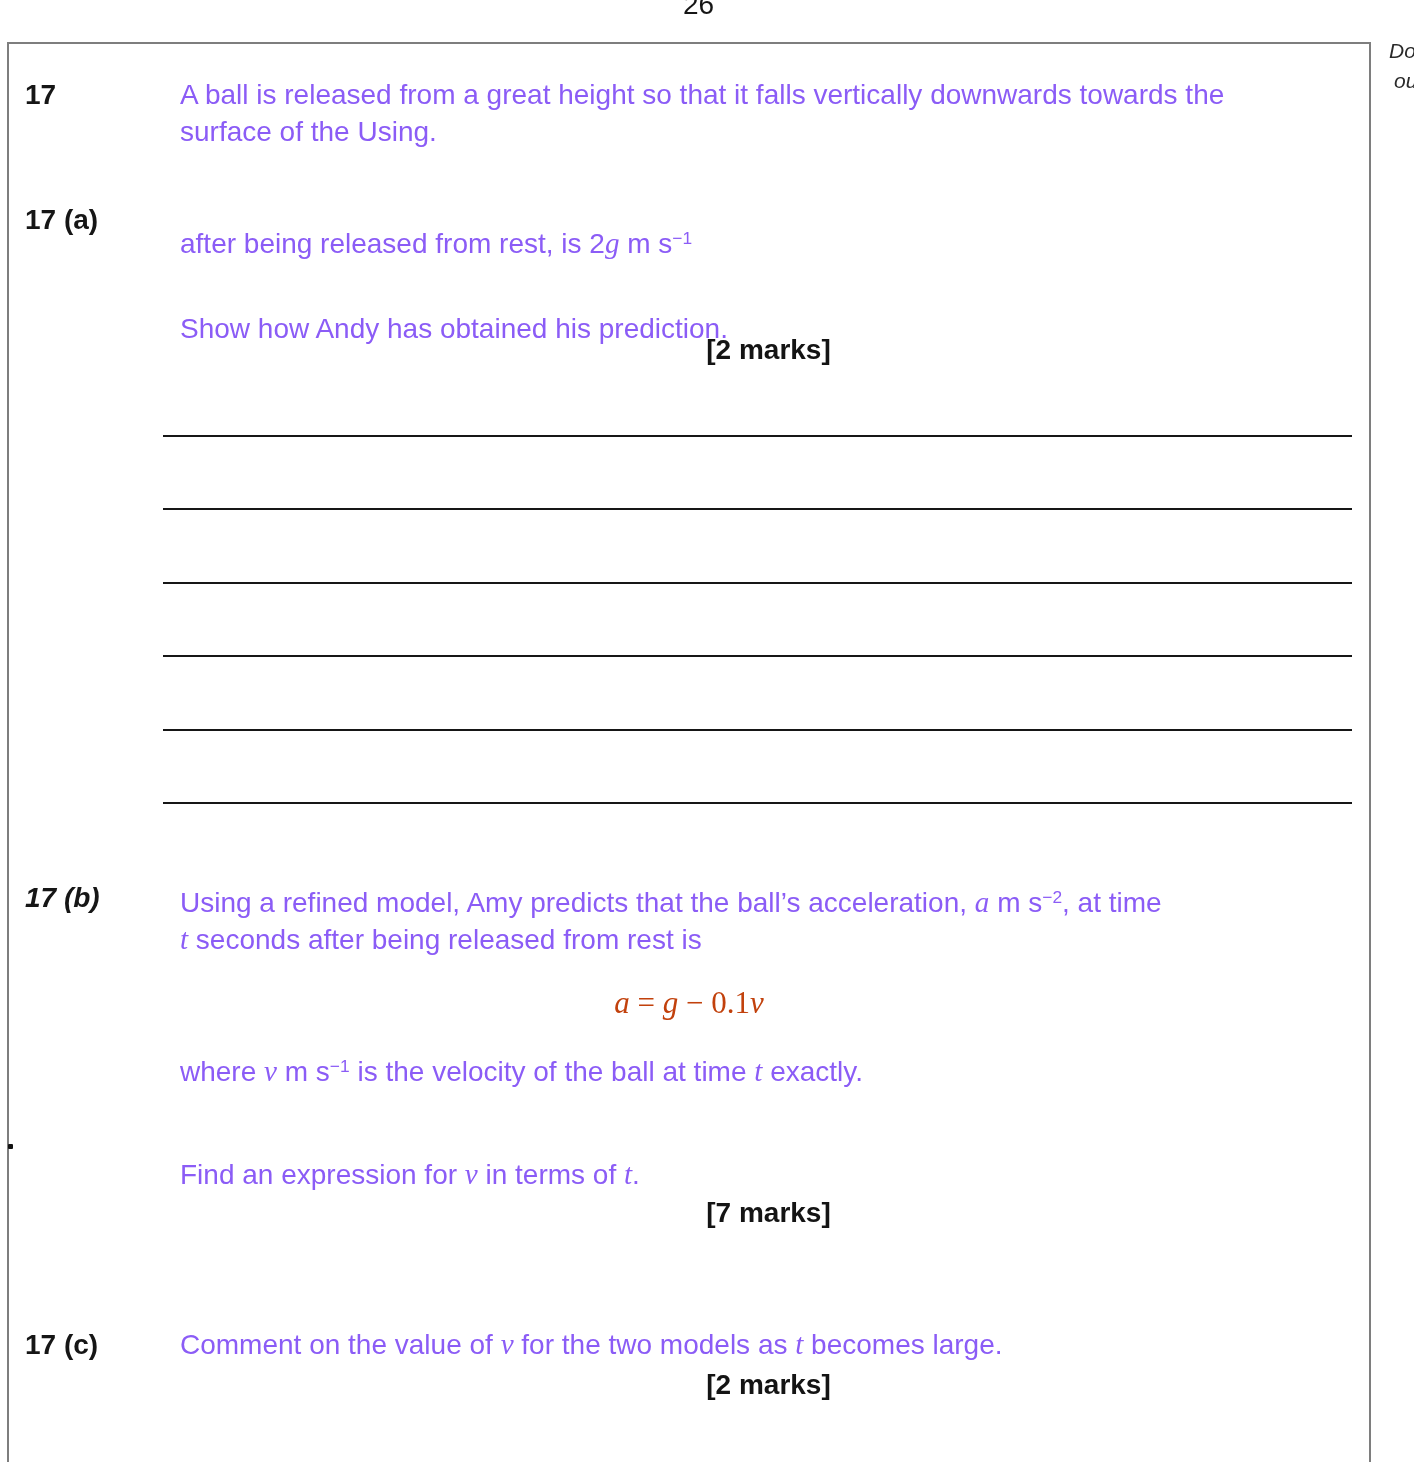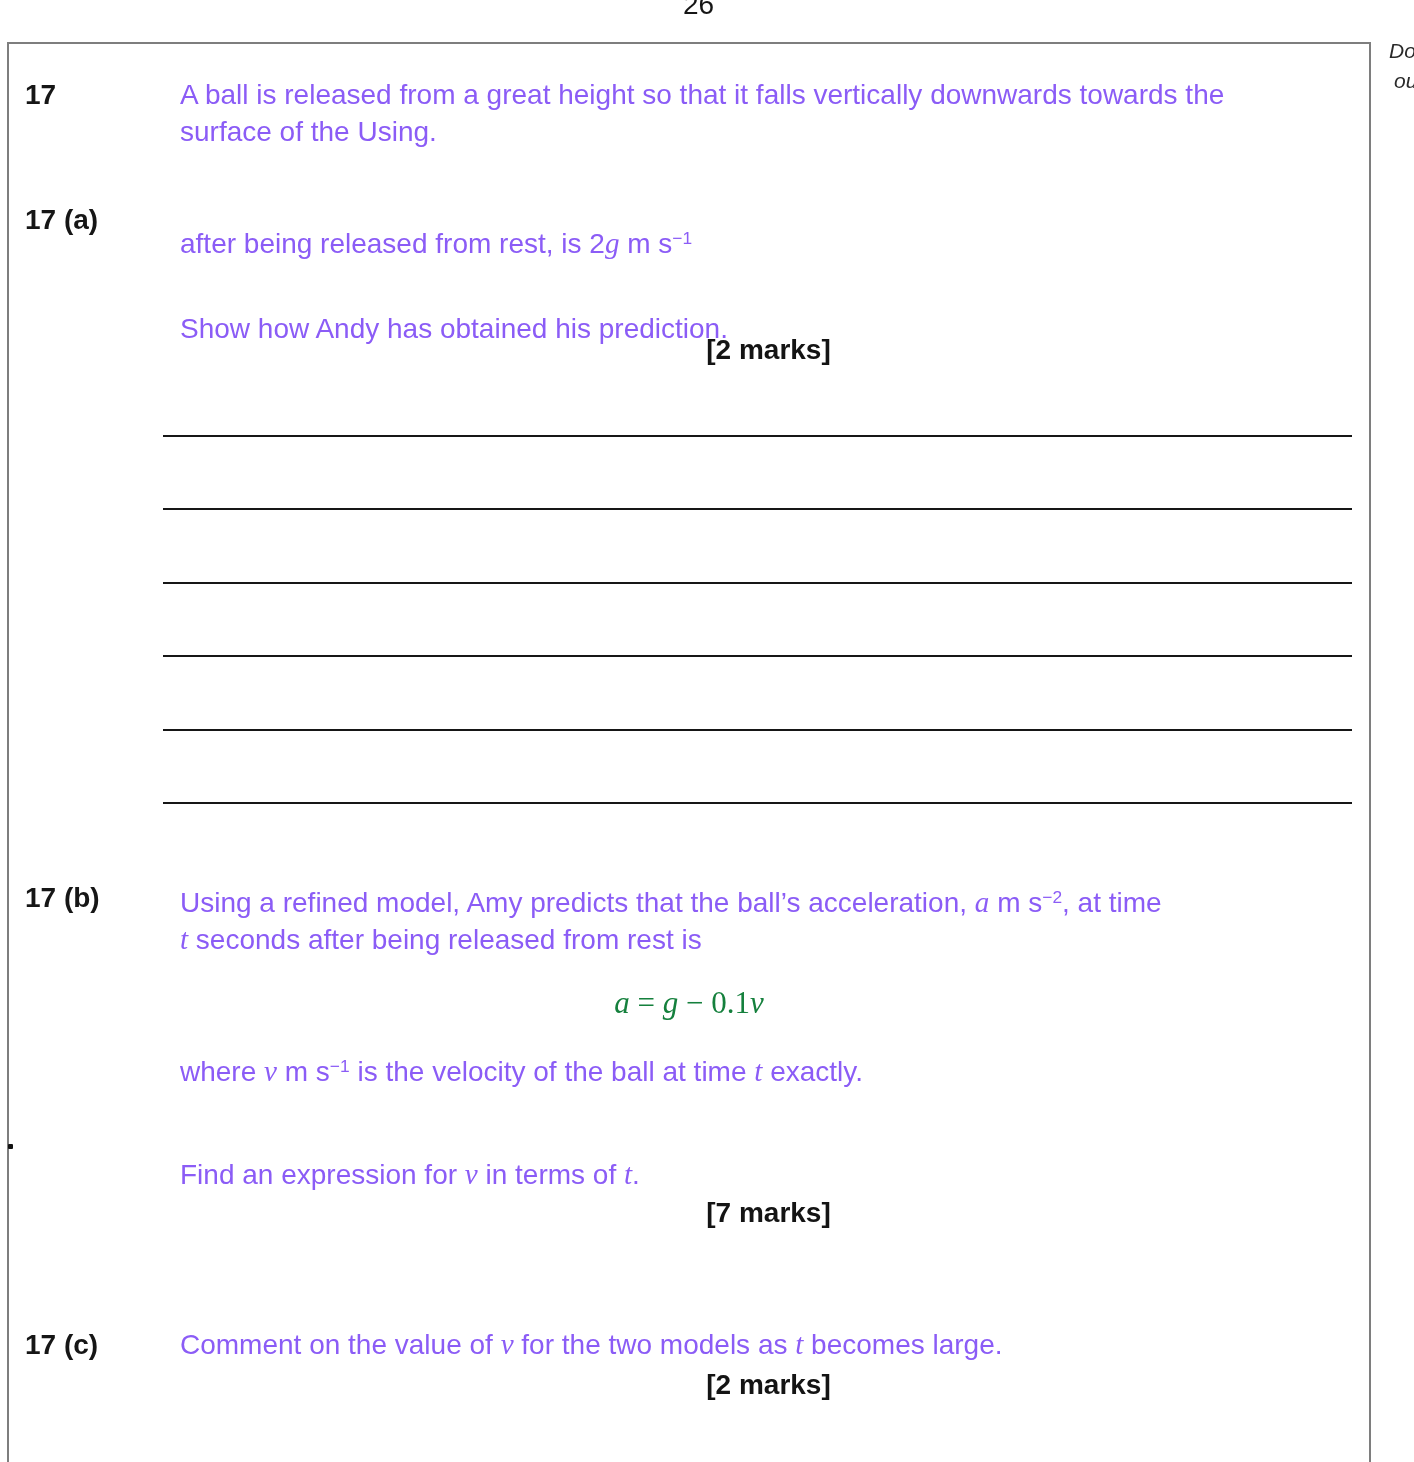--- a/index.html
+++ b/index.html
@@ -54,21 +54,21 @@
 
   .answer-line {
     position: absolute; left: 163px; width: 1189px; height: 2px;
     background: #161616;
   }
 
   .equation {
     position: absolute; left: 7px; top: 986px; width: 1364px;
     text-align: center;
     font-family: "Liberation Serif", serif;
-    font-size: 31px; line-height: 34px; color: #15803d;
+    font-size: 31px; line-height: 34px; color: #c2410c;
   }
   .equation .it { font-style: italic; }
 
   .stray-dot {
     position: absolute; left: 8px; top: 1144px;
     width: 5px; height: 5px; background: #121212; border-radius: 1px;
   }
 </style>
 </head>
 <body>
@@ -92,21 +92,21 @@
 
 <div>
   <div class="answer-line" style="top:435px;"></div>
   <div class="answer-line" style="top:508px;"></div>
   <div class="answer-line" style="top:582px;"></div>
   <div class="answer-line" style="top:655px;"></div>
   <div class="answer-line" style="top:729px;"></div>
   <div class="answer-line" style="top:802px;"></div>
 </div>
 
-<div class="abs qlabel" style="left:25px; top:879px;">17 (b)</div>
+<div class="abs qlabel" style="left:25px; top:879px;font-style:italic;">17 (b)</div>
 <div class="abs qtext" style="left:180px; top:879px;"><span>Using a refined model, Amy predicts that the ball’s acceleration, </span><span class="mvar">a</span><span> m s</span><span class="sup">−2</span><span>, at time</span><br><span class="mvar">t</span><span> seconds after being released from rest is</span></div>
 
 <div class="equation"><span class="it">a</span><span> = </span><span class="it">g</span><span> − 0.1</span><span class="it">v</span></div>
 
 <div class="abs qtext" style="left:180px; top:1048px;"><span>where </span><span class="mvar">v</span><span> m s</span><span class="sup">−1</span><span> is the velocity of the ball at time </span><span class="mvar">t</span><span> exactly.</span></div>
 
 <div class="stray-dot"></div>
 
 <div class="abs qtext" style="left:180px; top:1156px;"><span>Find an expression for </span><span class="mvar">v</span><span> in terms of </span><span class="mvar">t</span><span>.</span></div>
 <div class="abs marks" style="left:180px; top:1194px;">[7 marks]</div>

